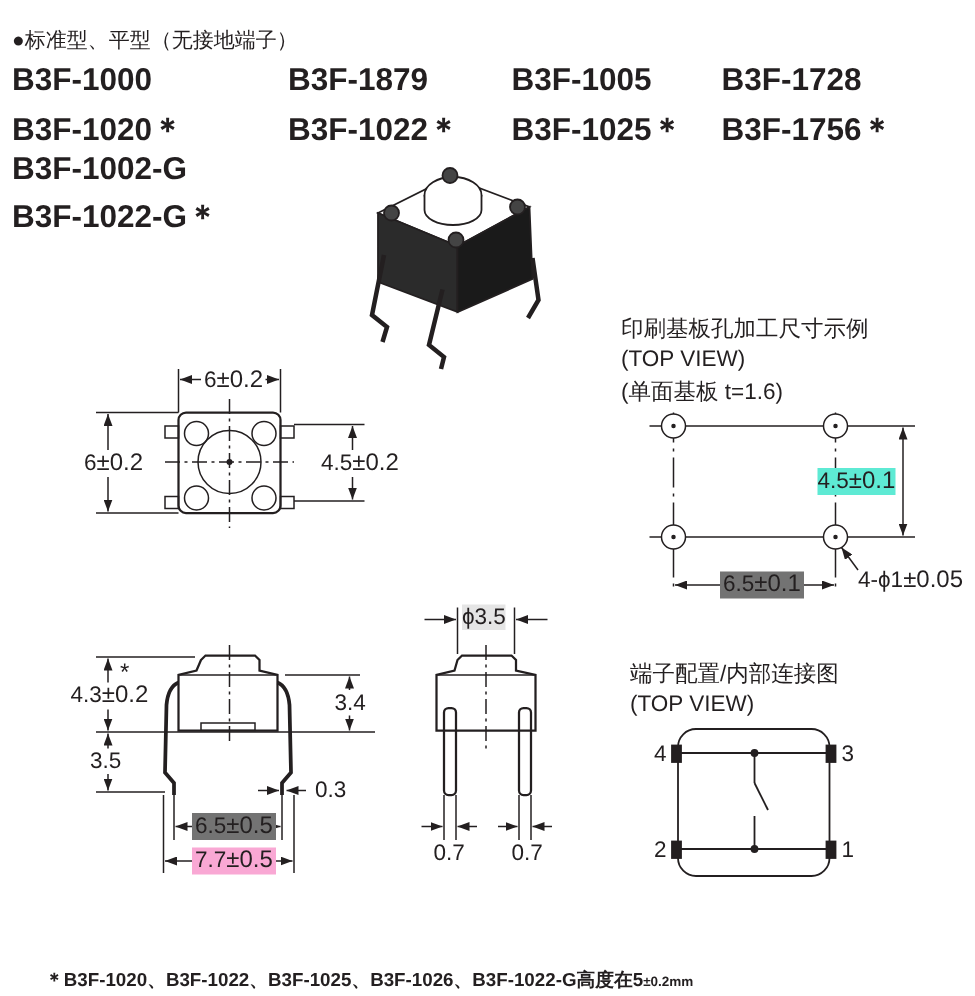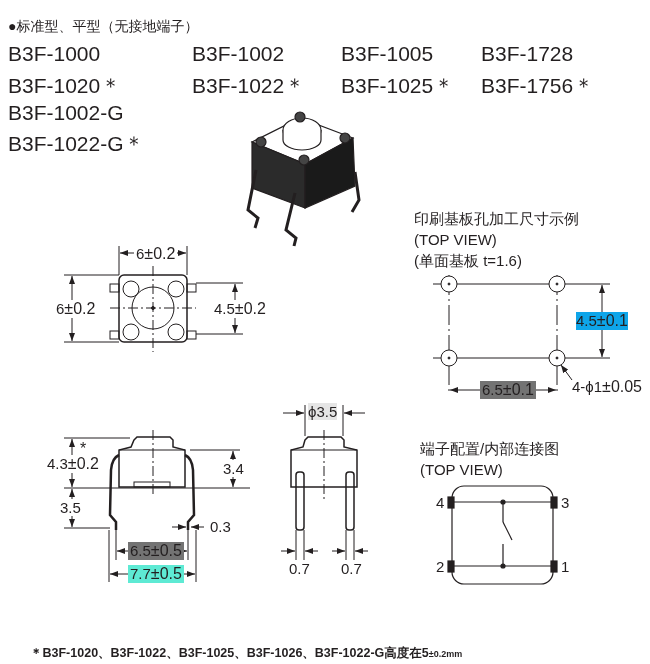--- a/index.html
+++ b/index.html
@@ -1,32 +1,32 @@
 <!DOCTYPE html>
 <html><head>
 <meta charset="utf-8">
 <style>
   html, body { margin:0; padding:0; background:#ffffff; }
   body { width:650px; height:664px; position:relative; overflow:hidden;
          font-family:"Liberation Sans", "DejaVu Sans", sans-serif; color:#231f20; }
   .abs { position:absolute; white-space:nowrap; }
   .title { font-size:14px; left:8px; top:18px; }
-  .model { font-size:21px; }
+  .model { font-size:21px;font-weight:bold; }
   .lbl { font-size:15px; }
   .sm { font-size:16px; }
   svg { position:absolute; left:0; top:0; }
   .foot { font-size:12.5px; left:30px; top:645px;font-weight:bold; }
 </style>
 </head>
 <body>
 
 <div class="abs title">●标准型、平型（无接地端子）</div>
 
 <div class="abs model" style="left:8px;top:42px">B3F-1000</div>
-<div class="abs model" style="left:192px;top:42px">B3F-1002</div>
+<div class="abs model" style="left:192px;top:42px">B3F-1879</div>
 <div class="abs model" style="left:341px;top:42px">B3F-1005</div>
 <div class="abs model" style="left:481px;top:42px">B3F-1728</div>
 <div class="abs model" style="left:8px;top:72px">B3F-1020＊</div>
 <div class="abs model" style="left:192px;top:72px">B3F-1022＊</div>
 <div class="abs model" style="left:341px;top:72px">B3F-1025＊</div>
 <div class="abs model" style="left:481px;top:72px">B3F-1756＊</div>
 <div class="abs model" style="left:8px;top:101px">B3F-1002-G</div>
 <div class="abs model" style="left:8px;top:130px">B3F-1022-G＊</div>
 
 <svg width="650" height="664" viewBox="0 0 650 664">
@@ -157,31 +157,31 @@
   </g>
 </svg>
 
 <div class="abs lbl" style="left:134px;top:245px;background:#fff;padding:0 2px"><span>6</span><span class="sm">±0.2</span></div>
 <div class="abs lbl" style="left:56px;top:300px;background:#fff"><span>6</span><span class="sm">±0.2</span></div>
 <div class="abs lbl" style="left:214px;top:300px;background:#fff"><span>4.5</span><span class="sm">±0.2</span></div>
 
 <div class="abs lbl" style="left:414px;top:210px">印刷基板孔加工尺寸示例</div>
 <div class="abs lbl" style="left:414px;top:231px">(TOP VIEW)</div>
 <div class="abs lbl" style="left:414px;top:252px">(单面基板  t=1.6)</div>
-<div class="abs lbl" style="left:576px;top:312px;background:#0ea5e9"><span>4.5</span><span class="sm">±0.1</span></div>
+<div class="abs lbl" style="left:545px;top:312px;background:#5eead4"><span>4.5</span><span class="sm">±0.1</span></div>
 <div class="abs lbl" style="left:480px;top:381px;background:#737373;padding:0 2px"><span>6.5</span><span class="sm">±0.1</span></div>
 <div class="abs lbl" style="left:572px;top:378px"><span>4-ϕ1</span><span class="sm">±0.05</span></div>
 
 <div class="abs sm" style="left:80px;top:440px">*</div>
 <div class="abs lbl" style="left:47px;top:455px;background:#fff"><span>4.3</span><span class="sm">±0.2</span></div>
 <div class="abs lbl" style="left:223px;top:460px;background:#fff">3.4</div>
 <div class="abs lbl" style="left:60px;top:499px;background:#fff">3.5</div>
 <div class="abs lbl" style="left:210px;top:518px">0.3</div>
 <div class="abs lbl" style="left:128px;top:542px;background:#737373;padding:0 2px"><span>6.5</span><span class="sm">±0.5</span></div>
-<div class="abs lbl" style="left:128px;top:565px;background:#5eead4;padding:0 2px"><span>7.7</span><span class="sm">±0.5</span></div>
+<div class="abs lbl" style="left:128px;top:565px;background:#f9a8d4;padding:0 2px"><span>7.7</span><span class="sm">±0.5</span></div>
 
 <div class="abs lbl" style="left:308px;top:403px;background:#e5e5e5">ϕ3.5</div>
 <div class="abs lbl" style="left:289px;top:560px">0.7</div>
 <div class="abs lbl" style="left:341px;top:560px">0.7</div>
 
 <div class="abs lbl" style="left:420px;top:440px">端子配置/内部连接图</div>
 <div class="abs lbl" style="left:420px;top:461px">(TOP VIEW)</div>
 <div class="abs lbl" style="left:436px;top:494px">4</div>
 <div class="abs lbl" style="left:561px;top:494px">3</div>
 <div class="abs lbl" style="left:436px;top:558px">2</div>

